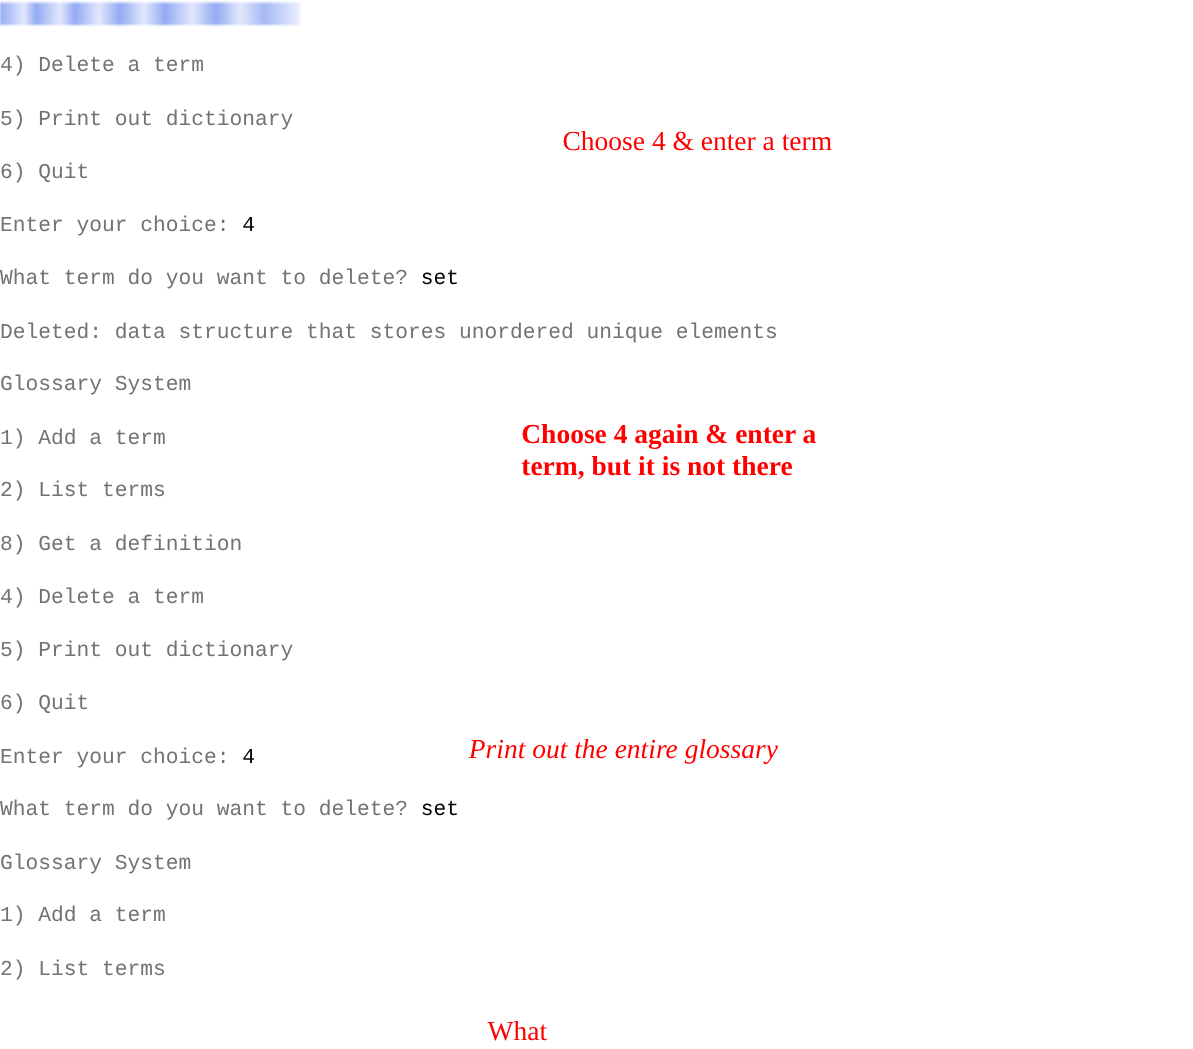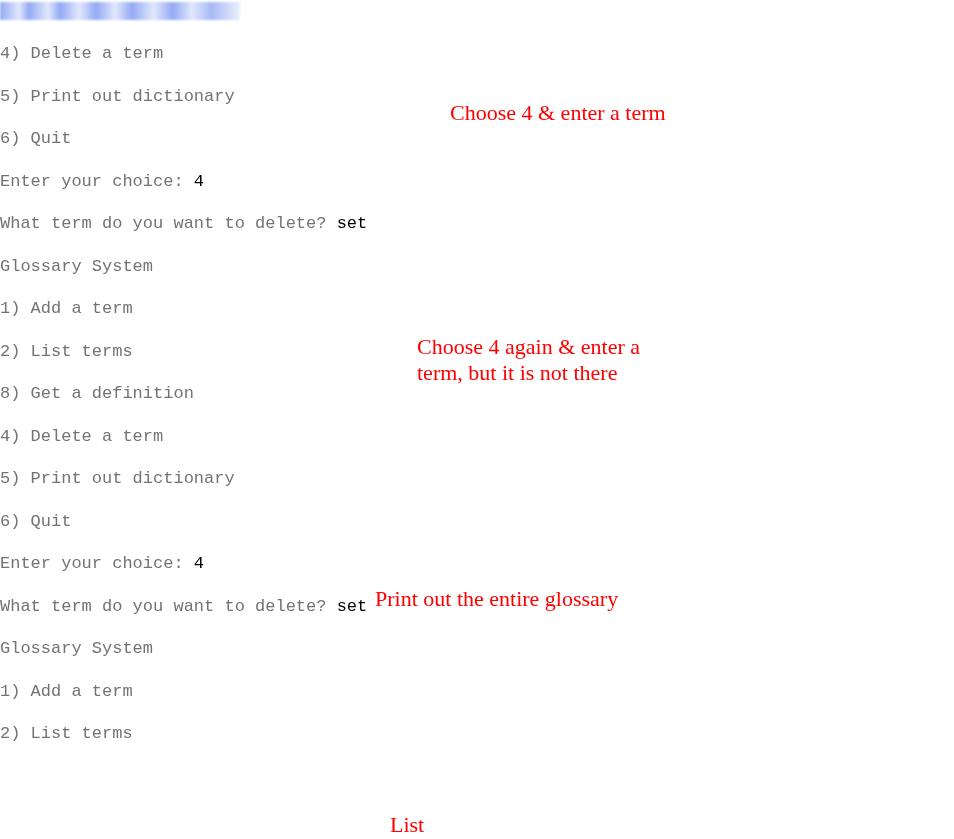--- a/index.html
+++ b/index.html
@@ -45,35 +45,36 @@
   }
   .annotation {
     position: absolute;
     font-family: "Times New Roman", Times, serif;
     color: #ff0000;
     font-size: 22px;
     line-height: 1.2;
     white-space: pre-line;
   }
   .anno1 { left: 450px; top: 100px; text-align: right; }
-  .anno2 { left: 417px; top: 334px; }
-  .anno3 { left: 375px; top: 586px; }
+  .anno2 { left: 417px; top: 334px; font-weight: bold; }
+  .anno3 { left: 375px; top: 586px; font-style: italic; }
   .anno4 { left: 390px; top: 812px; }
 </style>
 </head>
 <body>
 
 <div class="blur-bar"></div>
 
 <div class="terminal" style="top:22px;">
 <span class="line blue">4) Delete a term</span>
 <span class="line blue">5) Print out dictionary</span>
 <span class="line blue">6) Quit</span>
 <span class="line"><span class="blue">Enter your choice: </span><span class="black">4</span></span>
 <span class="line"><span class="blue">What term do you want to delete? </span><span class="black">set</span></span>
+<span class="line blue">Deleted: data structure that stores unordered unique elements</span>
 <span class="line blue">Glossary System</span>
 <span class="line blue">1) Add a term</span>
 <span class="line blue">2) List terms</span>
 <span class="line blue">8) Get a definition</span>
 <span class="line blue">4) Delete a term</span>
 <span class="line blue">5) Print out dictionary</span>
 <span class="line blue">6) Quit</span>
 <span class="line"><span class="blue">Enter your choice: </span><span class="black">4</span></span>
 <span class="line"><span class="blue">What term do you want to delete? </span><span class="black">set</span></span>
 <span class="line blue">Glossary System</span>
@@ -98,13 +99,13 @@
 
 
 
 
 </div>
 
 <div class="annotation anno1">Choose 4 &amp; enter a term</div>
 <div class="annotation anno2">Choose 4 again  &amp; enter a
 term, but it is not there</div>
 <div class="annotation anno3">Print out the entire glossary</div>
-<div class="annotation anno4">List</div>
+<div class="annotation anno4">What</div>
 
 </body></html>

